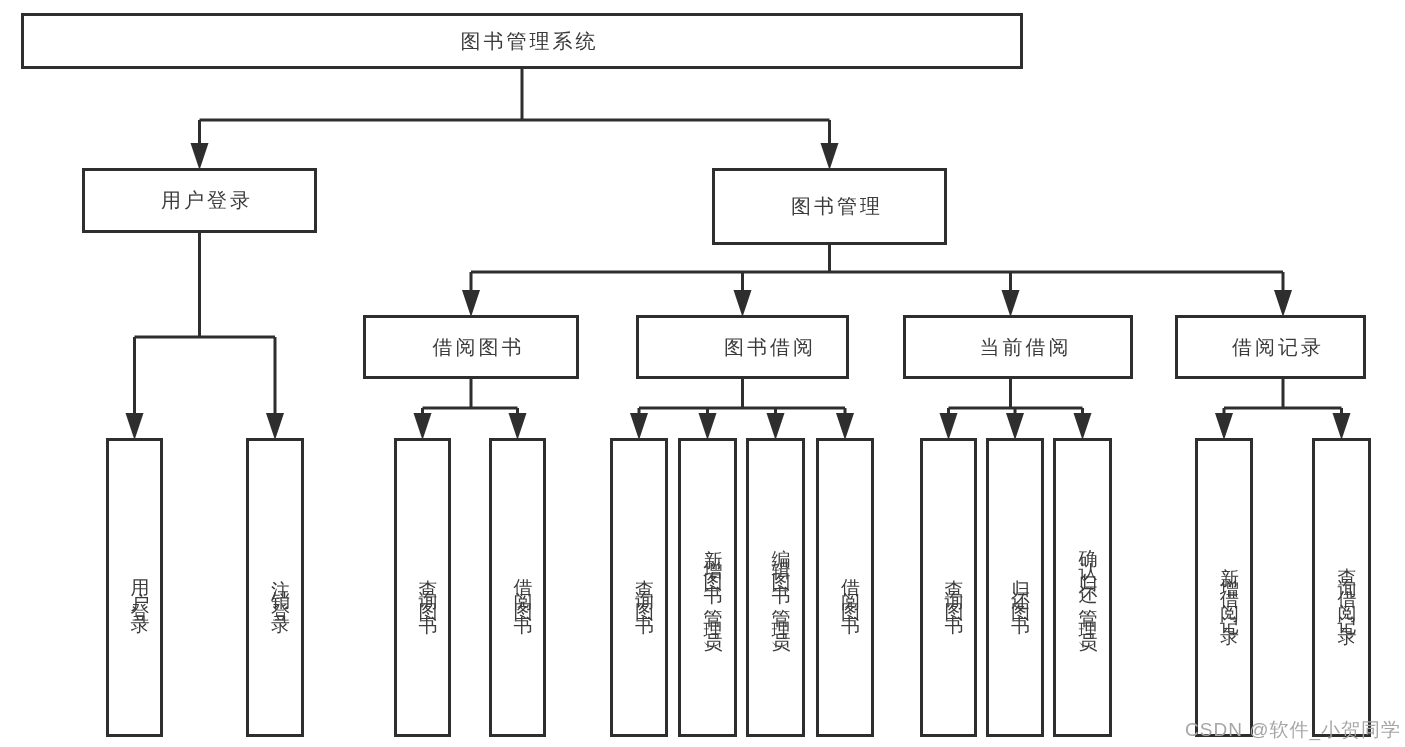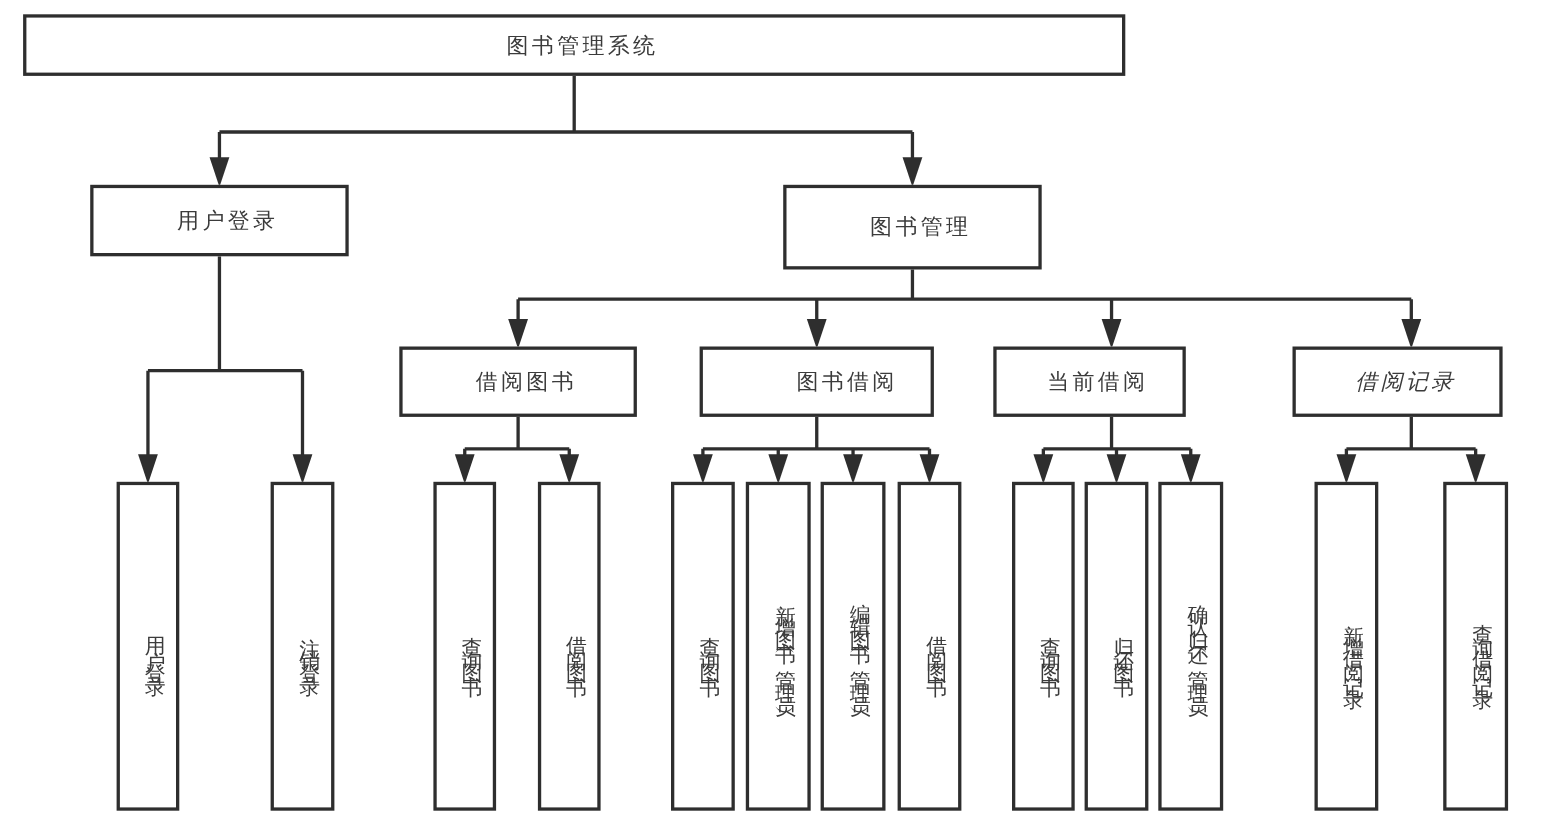--- a/index.html
+++ b/index.html
@@ -99,24 +99,24 @@
       </div>
       <div class="node h" style="left: 712px; top: 168px; width: 235px; height: 77px; border-color: rgb(46, 46, 46); background: rgb(255, 255, 255);">
         <span class="label" style="color: rgb(59, 59, 59);">图书管理</span>
       </div>
       <div class="node h" style="left: 363px; top: 315px; width: 216px; height: 64px; border-color: rgb(46, 46, 46); background: rgb(255, 255, 255);">
         <span class="label" style="color: rgb(59, 59, 59);">借阅图书</span>
       </div>
       <div class="node h" style="left: 636px; top: 315px; width: 213px; height: 64px; border-color: rgb(46, 46, 46); background: rgb(255, 255, 255);">
         <span class="label" style="color: rgb(59, 59, 59); margin-left: 40px;">图书借阅</span>
       </div>
-      <div class="node h" style="left: 903px; top: 315px; width: 175px; height: 64px; border-color: rgb(46, 46, 46); background: rgb(255, 255, 255);">
+      <div class="node h" style="left: 903px; top: 315px; width: 230px; height: 64px; border-color: rgb(46, 46, 46); background: rgb(255, 255, 255);">
         <span class="label" style="color: rgb(59, 59, 59);">当前借阅</span>
       </div>
-      <div class="node h" style="left: 1175px; top: 315px; width: 191px; height: 64px; border-color: rgb(46, 46, 46); background: rgb(255, 255, 255); font-style: italic;">
+      <div class="node h" style="left: 1175px; top: 315px; width: 191px; height: 64px; border-color: rgb(46, 46, 46); background: rgb(255, 255, 255);">
         <span class="label" style="color: rgb(59, 59, 59);">借阅记录</span>
       </div>
       <div class="node v" style="left: 106px; top: 438px; width: 57px; height: 299px; border-color: rgb(46, 46, 46); background: rgb(255, 255, 255);">
         <span class="label" style="color: rgb(59, 59, 59);">用户登录</span>
       </div>
       <div class="node v" style="left: 246px; top: 438px; width: 58px; height: 299px; border-color: rgb(46, 46, 46); background: rgb(255, 255, 255);">
         <span class="label" style="color: rgb(59, 59, 59);">注销登录</span>
       </div>
       <div class="node v" style="left: 394px; top: 438px; width: 57px; height: 299px; border-color: rgb(46, 46, 46); background: rgb(255, 255, 255);">
         <span class="label" style="color: rgb(59, 59, 59);">查询图书</span>
@@ -145,13 +145,14 @@
       <div class="node v" style="left: 1053px; top: 438px; width: 59px; height: 299px; border-color: rgb(46, 46, 46); background: rgb(255, 255, 255);">
         <span class="label" style="color: rgb(59, 59, 59);">确认归还（管理员）</span>
       </div>
       <div class="node v" style="left: 1195px; top: 438px; width: 58px; height: 299px; border-color: rgb(46, 46, 46); background: rgb(255, 255, 255);">
         <span class="label" style="color: rgb(59, 59, 59);">新增借阅记录</span>
       </div>
       <div class="node v" style="left: 1312px; top: 438px; width: 59px; height: 299px; border-color: rgb(46, 46, 46); background: rgb(255, 255, 255);">
         <span class="label" style="color: rgb(59, 59, 59);">查询借阅记录</span>
       </div>
     </div>
+  <div class="watermark" style="color: rgb(166, 166, 166);">CSDN @软件_小贺同学</div>
 </div>
 
 </body></html>

